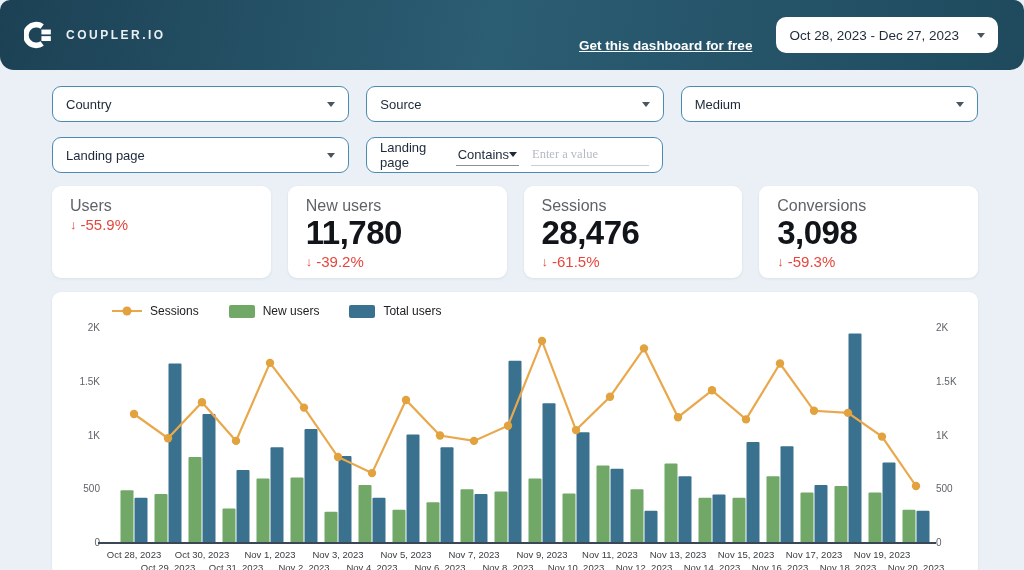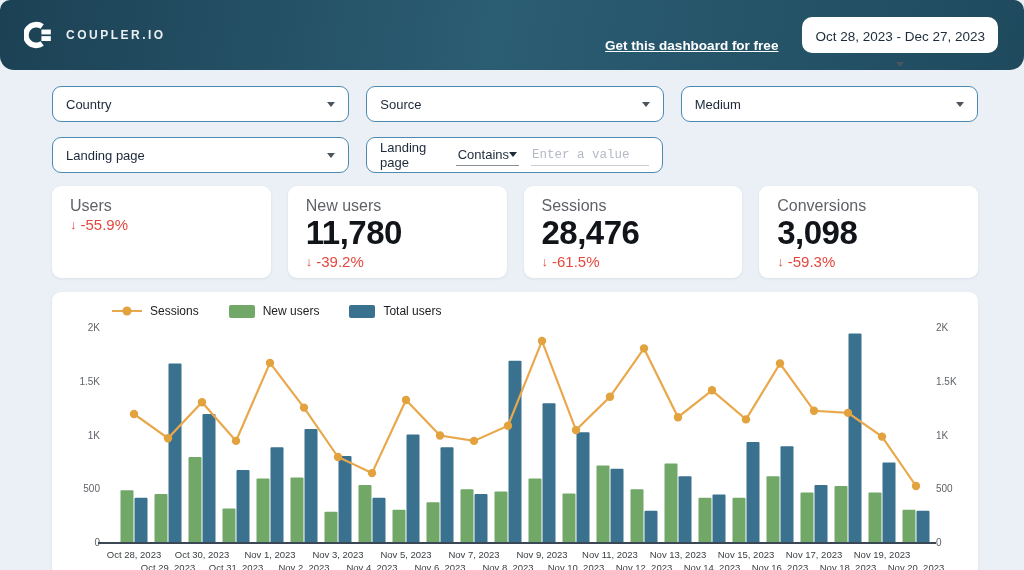--- a/index.html
+++ b/index.html
@@ -20,21 +20,21 @@
   }
   .logo { display:flex; align-items:center; gap:10px; }
   .logo svg { display:block; }
   .logo-text { color:#E9EFF3; font-size:12px; font-weight:700; letter-spacing:2.5px; }
   .header-title { color:#FFFFFF; font-size:24px; font-weight:700; margin-left:40px; letter-spacing:.2px; }
   .header-right { margin-left:auto; display:flex; align-items:flex-end; gap:24px; }
   .header-link { color:#FFFFFF; font-size:13.5px; font-weight:600; text-decoration:underline; cursor:pointer; }
   .date-pill {
     background:#FFFFFF; border-radius:10px; height:36px; min-width:182px;
     display:flex; align-items:center; justify-content:space-between; gap:18px;
-    padding:12px 13px; cursor:pointer;flex-direction:column;
+    padding:0 13px; cursor:pointer;
   }
   .date-pill .date-text { font-size:13.5px; color:#1E2B3A; font-weight:500; }
   .caret-down {
     width:0; height:0; border-left:4px solid transparent; border-right:4px solid transparent;
     border-top:5px solid #4A5560; display:inline-block;
   }
   
   .filters { margin:16px 46px 0 52px; display:flex; flex-direction:column; gap:15px; }
   .filter-row { display:flex; gap:17px; }
   .filter-box {
@@ -47,21 +47,21 @@
   .filter-label { font-size:13px; color:#1D2939; }
   .lp-contains { display:flex; align-items:center; gap:12px; justify-content:flex-start; cursor:default; }
   .op-group {
     display:flex; align-items:center; padding:3px 2px;
     border-bottom:1px solid #8A909A; cursor:pointer;
   }
   .op-group .op-caret { border-top-color:#1D2939; }
   .lp-input {
     border:none; outline:none; border-bottom:1px solid #C9CED6; background:transparent;
     font-size:12.5px; width:118px; padding:3px 1px; color:#0f766e;
-    font-family:Liberation Mono, monospace;
+    font-family:Liberation Serif, serif;
   }
   .lp-input::placeholder { color:#B4BAC4; }
   
   .kpis { margin:13px 46px 0 52px; display:flex; gap:17px; }
   .kpi-card {
     flex:1; height:92px; background:#FFFFFF; border-radius:9px;
     box-shadow:0 1px 3px rgba(20,45,70,.08);
     padding:11px 18px;
   }
   .kpi-label { font-size:16px; color:#5F6368; }

